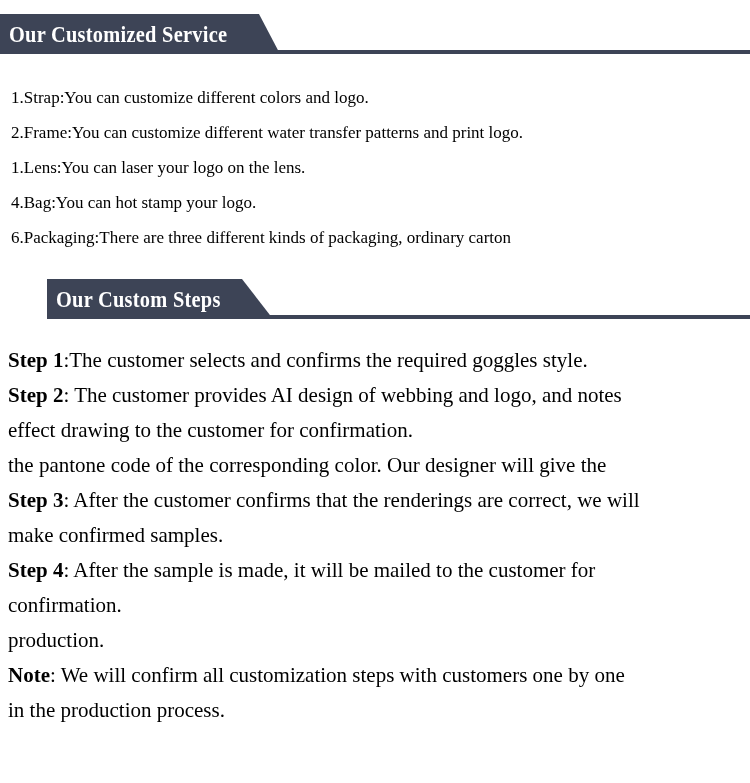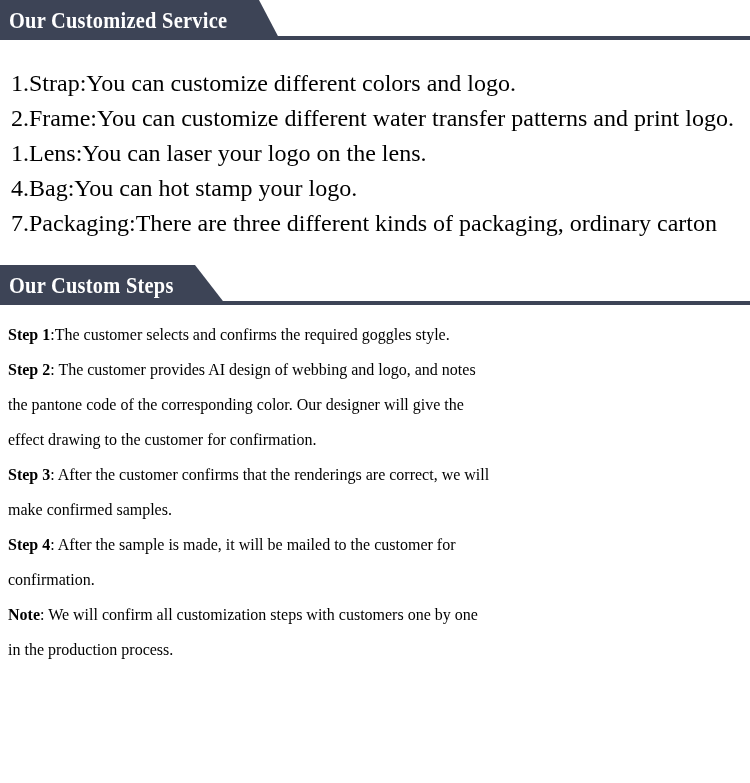--- a/index.html
+++ b/index.html
@@ -13,22 +13,22 @@
     width:750px;height:783px;
     background:var(--bg);
     overflow:hidden;
     font-family:"Liberation Serif","DejaVu Serif",serif;
     color:var(--body);
   }
   .page{position:relative;width:750px;height:783px;}
 
   
   .banner{position:relative;height:40px;}
-  .banner-1{}
-  .banner-2{margin-top:24px;}
+  .banner-1{margin-top:14px;}
+  .banner-2{margin-top:24px;margin-left:47px;}
   .banner-shape{
     position:absolute;left:0;top:0;bottom:0;
     background:var(--banner);
   }
   .banner-1 .banner-shape{
     width:280px;
     clip-path:polygon(0 0, calc(100% - 21px) 0, 100% 100%, 0 100%);
   }
   .banner-2 .banner-shape{
     width:226px;
@@ -47,29 +47,29 @@
     color:var(--title);
     white-space:nowrap;
     transform:scaleX(0.85);
     transform-origin:0 50%;
     letter-spacing:0.3px;
   }
 
   
   .service-list{
     margin:26px 0 0 11px;
-    font-size:24px;
+    font-size:17px;
     line-height:35px;
   }
   .service-item{white-space:nowrap;}
 
   
   .steps{
-    margin:12px 0 0 8px;
-    font-size:16px;
+    margin:24px 0 0 8px;
+    font-size:21px;
     line-height:35px;
   }
   .step-line{white-space:nowrap;}
   .step-label{font-weight:700;}
 </style>
 </head>
 <body>
 
 <div class="page">
 
@@ -77,52 +77,53 @@
     <div class="banner-shape"></div>
     <div class="banner-rule"></div>
     <span class="banner-title">Our Customized Service</span>
   </div>
 
   <div class="service-list">
     <div class="service-item">1.Strap:You can customize different colors and logo.</div>
     <div class="service-item">2.Frame:You can customize different water transfer patterns and print logo.</div>
     <div class="service-item">1.Lens:You can laser your logo on the lens.</div>
     <div class="service-item">4.Bag:You can hot stamp your logo.</div>
-    <div class="service-item">7.Packaging:There are three different kinds of packaging, ordinary carton</div>
+    <div class="service-item">6.Packaging:There are three different kinds of packaging, ordinary carton</div>
   </div>
 
   <div class="banner banner-2">
     <div class="banner-shape"></div>
     <div class="banner-rule"></div>
     <span class="banner-title">Our Custom Steps</span>
   </div>
 
   <div class="steps">
 
     <div class="step">
       <div class="step-line"><b class="step-label">Step 1</b><span>:The customer selects and confirms the required goggles style.</span></div>
     </div>
 
     <div class="step">
       <div class="step-line"><b class="step-label">Step 2</b><span>: The customer provides AI design of webbing and logo, and notes</span></div>
+      <div class="step-line">effect drawing to the customer for confirmation.</div>
       <div class="step-line">the pantone code of the corresponding color. Our designer will give the</div>
-      <div class="step-line">effect drawing to the customer for confirmation.</div>
     </div>
 
     <div class="step">
       <div class="step-line"><b class="step-label">Step 3</b><span>: After the customer confirms that the renderings are correct, we will</span></div>
       <div class="step-line">make confirmed samples.</div>
     </div>
 
     <div class="step">
       <div class="step-line"><b class="step-label">Step 4</b><span>: After the sample is made, it will be mailed to the customer for</span></div>
       <div class="step-line">confirmation.</div>
     </div>
 
     <div class="step">
+      <div class="step-line">production.</div>
     </div>
 
     <div class="step">
       <div class="step-line"><b class="step-label">Note</b><span>: We will confirm all customization steps with customers one by one</span></div>
       <div class="step-line">in the production process.</div>
     </div>
 
   </div>
 </div>
 

